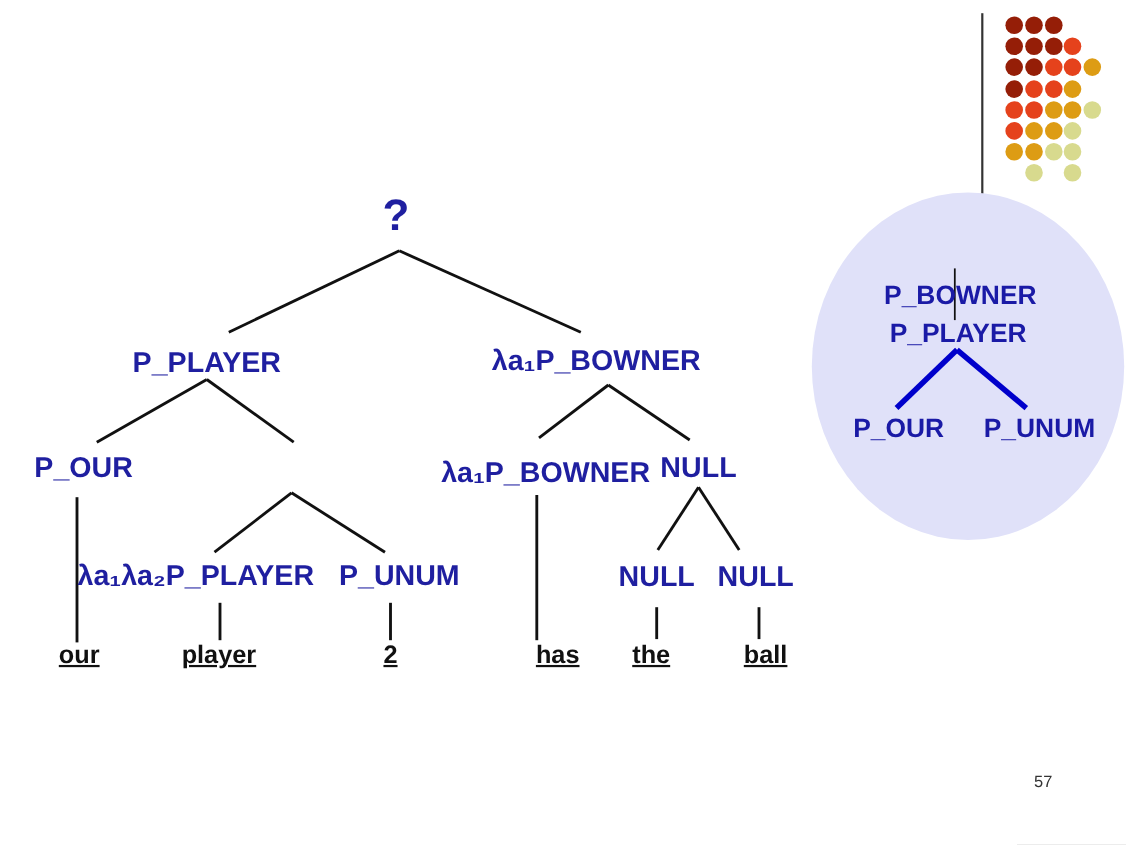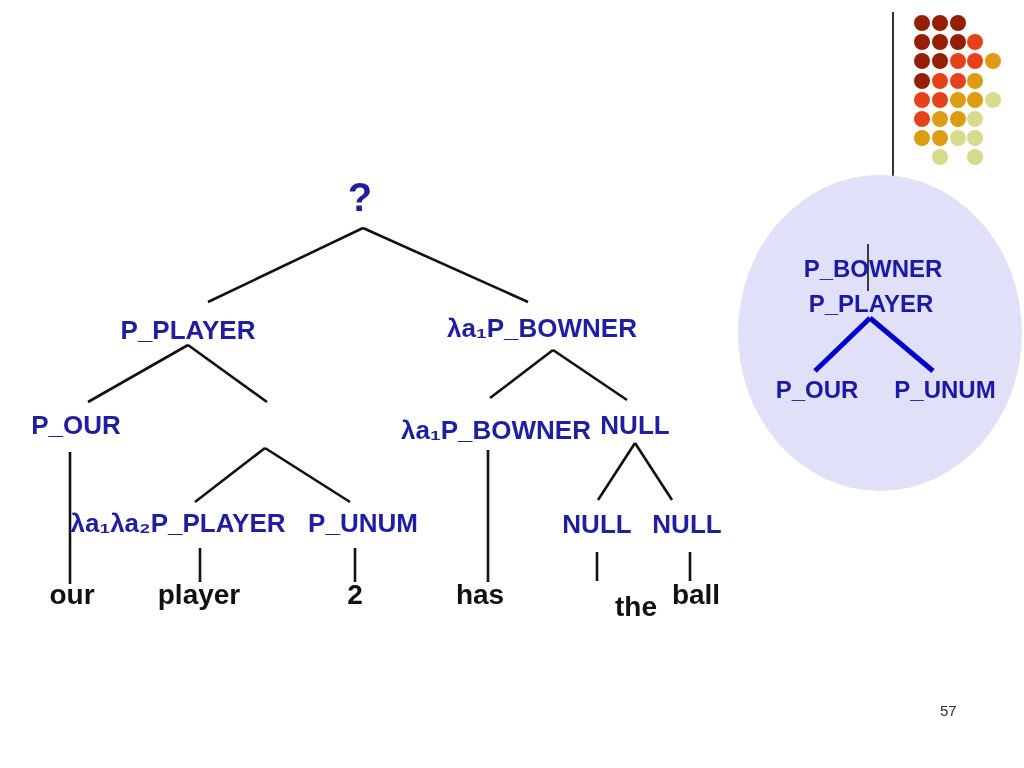--- a/index.html
+++ b/index.html
@@ -8,21 +8,21 @@
 
   .title{position:absolute;left:25px;top:50px;font-size:37px;font-weight:bold;
          letter-spacing:0px;color:#8E1C10;white-space:nowrap;}
 
   .edges{position:absolute;left:0;top:0;width:1024px;height:768px;pointer-events:none;}
 
   .node{position:absolute;transform:translate(-50%,-50%);font-weight:bold;color:#1F1FA0;
         font-size:26px;white-space:nowrap;}
   .root-node{font-size:40px;}
   .leaf{position:absolute;transform:translate(-50%,-50%);font-weight:bold;color:#111111;
-        font-size:28px;white-space:nowrap;}
+        font-size:23px;white-space:nowrap;text-decoration:underline;}
 
   .ellipse-node{position:absolute;transform:translate(-50%,-50%);font-weight:bold;color:#1A1AA6;
         font-size:24px;white-space:nowrap;}
 
   .dot{position:absolute;border-radius:50%;width:16px;height:16px;}
 
   .page-number{position:absolute;left:940px;top:702px;width:40px;
         font-size:15px;color:#333333;}
 </style>
 </head>
@@ -109,22 +109,22 @@
   <div class="node" style="left:635px;top:425px;">NULL</div>
 
   <div class="node" style="left:178px;top:523px;">λa₁λa₂P_PLAYER</div>
   <div class="node" style="left:363px;top:523px;">P_UNUM</div>
   <div class="node" style="left:597px;top:524px;">NULL</div>
   <div class="node" style="left:687px;top:524px;">NULL</div>
 
   <div class="leaf" style="left:72px;top:595px;">our</div>
   <div class="leaf" style="left:199px;top:595px;">player</div>
   <div class="leaf" style="left:355px;top:595px;">2</div>
-  <div class="leaf" style="left:480px;top:595px;">has</div>
-  <div class="leaf" style="left:636px;top:595px;margin-top:12px;">the</div>
+  <div class="leaf" style="left:507px;top:595px;">has</div>
+  <div class="leaf" style="left:592px;top:595px;">the</div>
   <div class="leaf" style="left:696px;top:595px;">ball</div>
 
   <div class="ellipse-node" style="left:873px;top:229px;margin-top:40px;">P_BOWNER</div>
   <div class="ellipse-node" style="left:871px;top:304px;">P_PLAYER</div>
   <div class="ellipse-node" style="left:817px;top:390px;">P_OUR</div>
   <div class="ellipse-node" style="left:945px;top:390px;">P_UNUM</div>
 
   <div class="page-number">57</div>
 
 </div>

